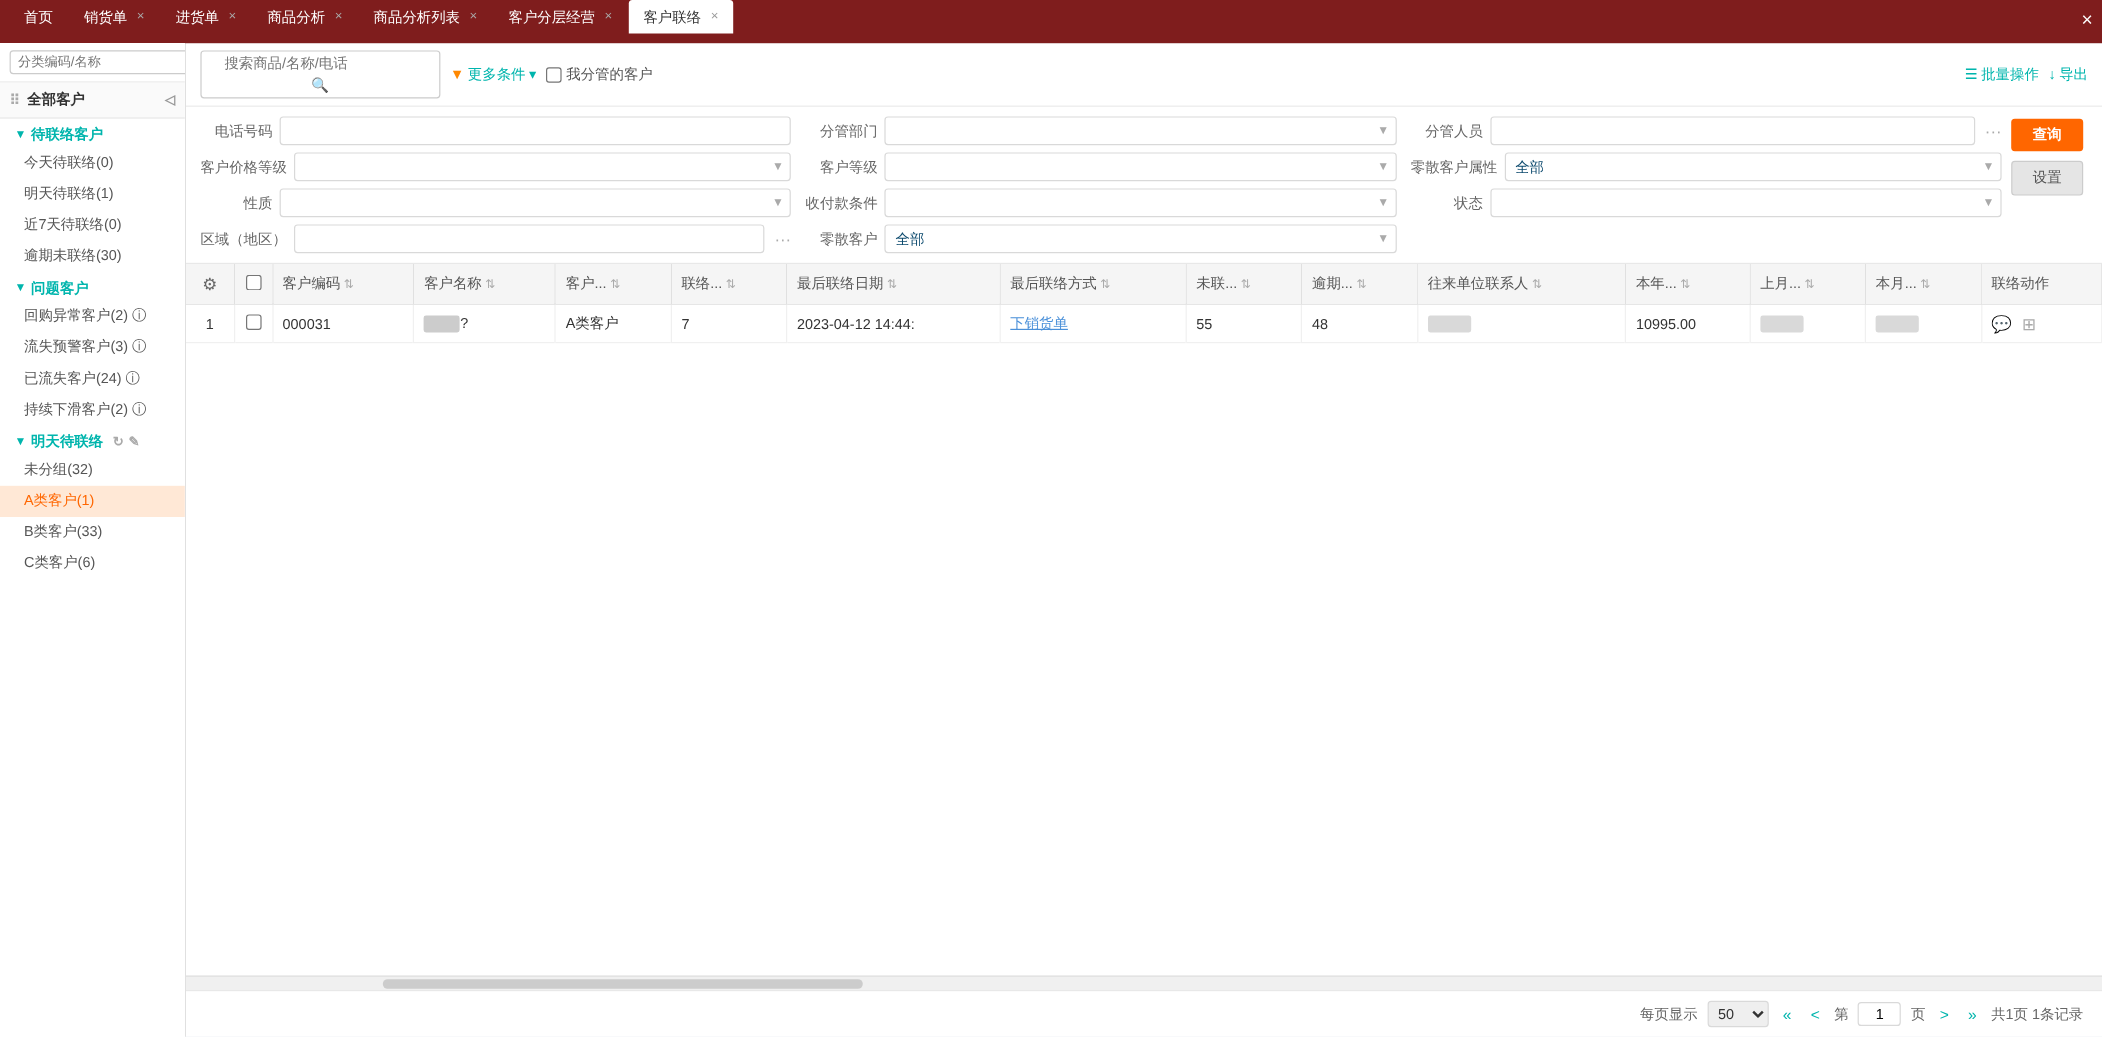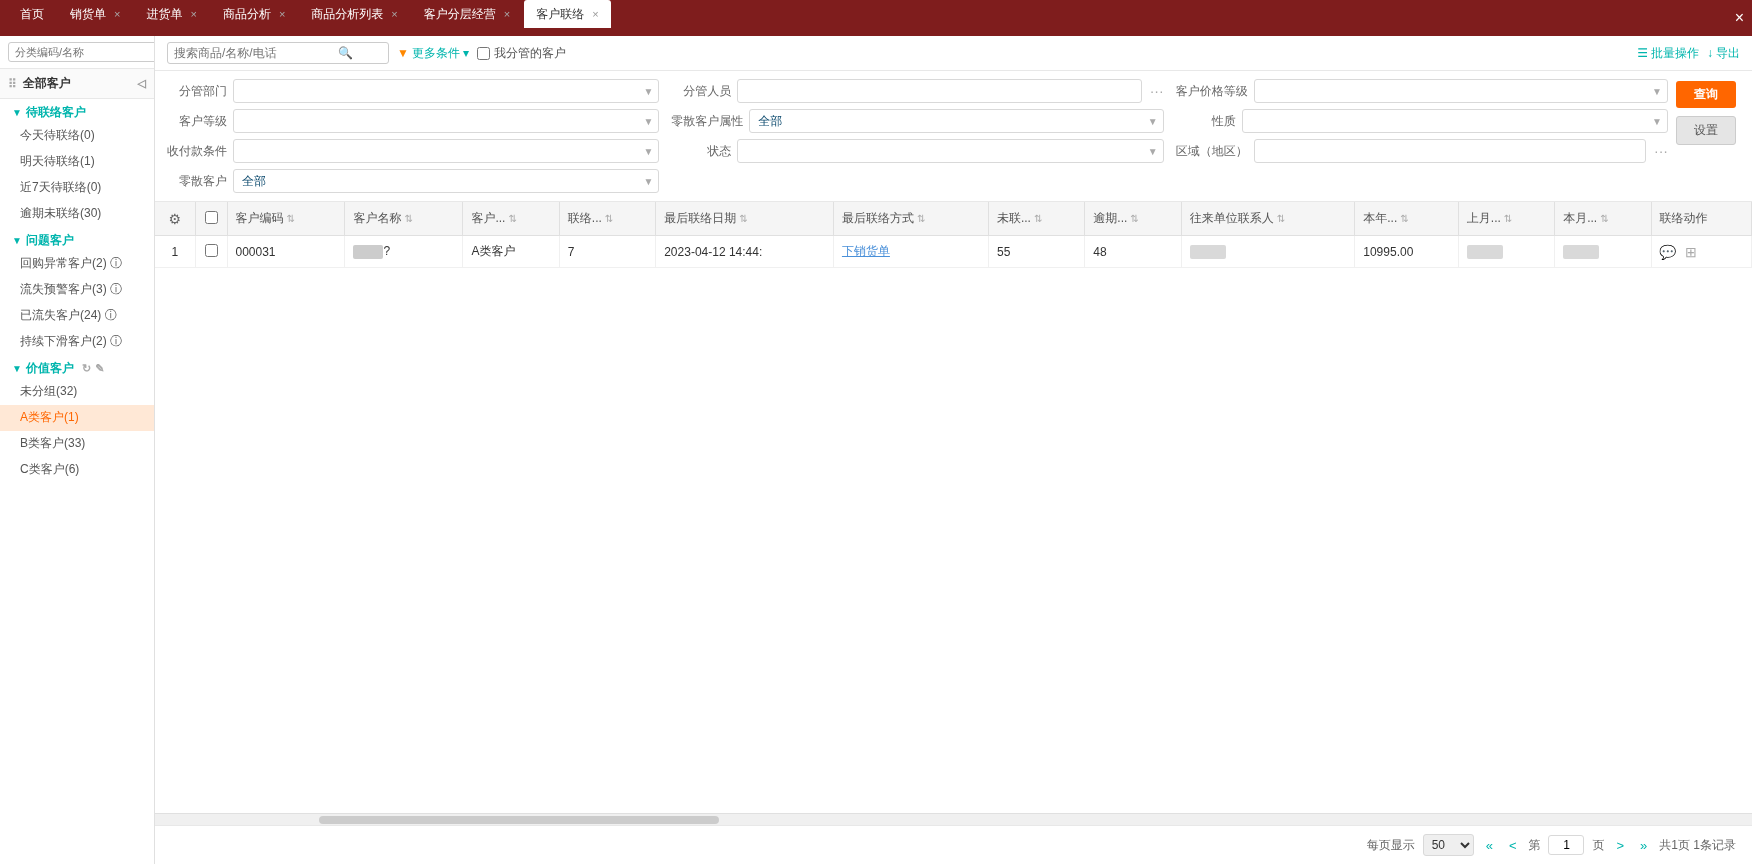--- a/index.html
+++ b/index.html
@@ -58,21 +58,21 @@
     
     .content-area { flex: 1; display: flex; flex-direction: column; overflow: hidden; }
 
     
     .toolbar {
       display: flex; align-items: center; padding: 6px 12px; background: #fff;
       border-bottom: 1px solid #e8e8e8; gap: 8px; flex-shrink: 0;
     }
     .search-input-wrap {
       display: flex; align-items: center; border: 1px solid #ccc; border-radius: 3px;
-      padding: 3px 6px; gap: 4px; width: 222px;
+      padding: 3px 6px; gap: 4px; width: 200px; flex-direction: column;
     }
     .search-input-wrap input {
       border: none; outline: none; font-size: 12px; color: #666; width: 160px;
     }
     .search-icon { color: #00b5ad; cursor: pointer; }
     .filter-btn {
       display: flex; align-items: center; gap: 3px; color: #00b5ad; cursor: pointer; font-size: 12px;
     }
     .filter-icon { color: #ff8800; }
     .my-customer-check { display: flex; align-items: center; gap: 4px; cursor: pointer; color: #555; }
@@ -242,21 +242,21 @@
     </div>
     <div class="sidebar-item">
       <span>已流失客户(24) ⓘ</span>
     </div>
     <div class="sidebar-item">
       <span>持续下滑客户(2) ⓘ</span>
     </div>
 
     <div class="sidebar-group-title">
       <span class="arrow">▼</span>
-      <span>价值客户</span>
+      <span>明天待联络</span>
       <span style="color:#aaa;font-size:11px;margin-left:4px;">↻</span>
       <span style="color:#aaa;font-size:11px;">✎</span>
     </div>
     <div class="sidebar-item">
       <span>未分组(32)</span>
     </div>
     <div class="sidebar-item active">
       <span>A类客户(1)</span>
     </div>
     <div class="sidebar-item">
@@ -291,20 +291,24 @@
         <div class="export-btn">
           <span>↓</span>
           <span>导出</span>
         </div>
       </div>
     </div>
 
     <div style="background:#fff;border-bottom:1px solid #e8e8e8;padding:8px 16px 8px 12px;display:flex;gap:8px;">
       <div style="flex:1;display:grid;grid-template-columns:1fr 1fr 1fr;gap:6px 12px;">
 
+        <div class="filter-row">
+          <span class="filter-label">电话号码</span>
+          <input class="filter-input" type="text" style="">
+        </div>
         <div class="filter-row">
           <span class="filter-label">分管部门</span>
           <div class="filter-select-wrap">
             <select class="filter-select"></select>
             <span class="down-arrow">▼</span>
           </div>
         </div>
         <div class="filter-row">
           <span class="filter-label">分管人员</span>
           <input class="filter-input" type="text" style="flex: 1 1 0%;">

